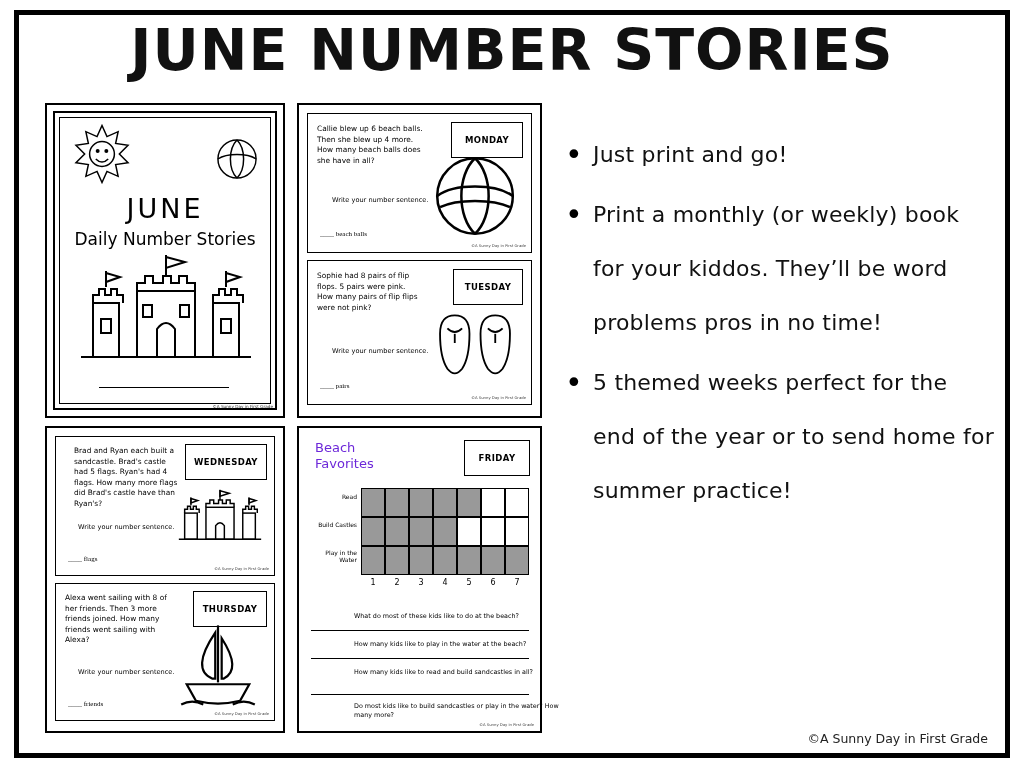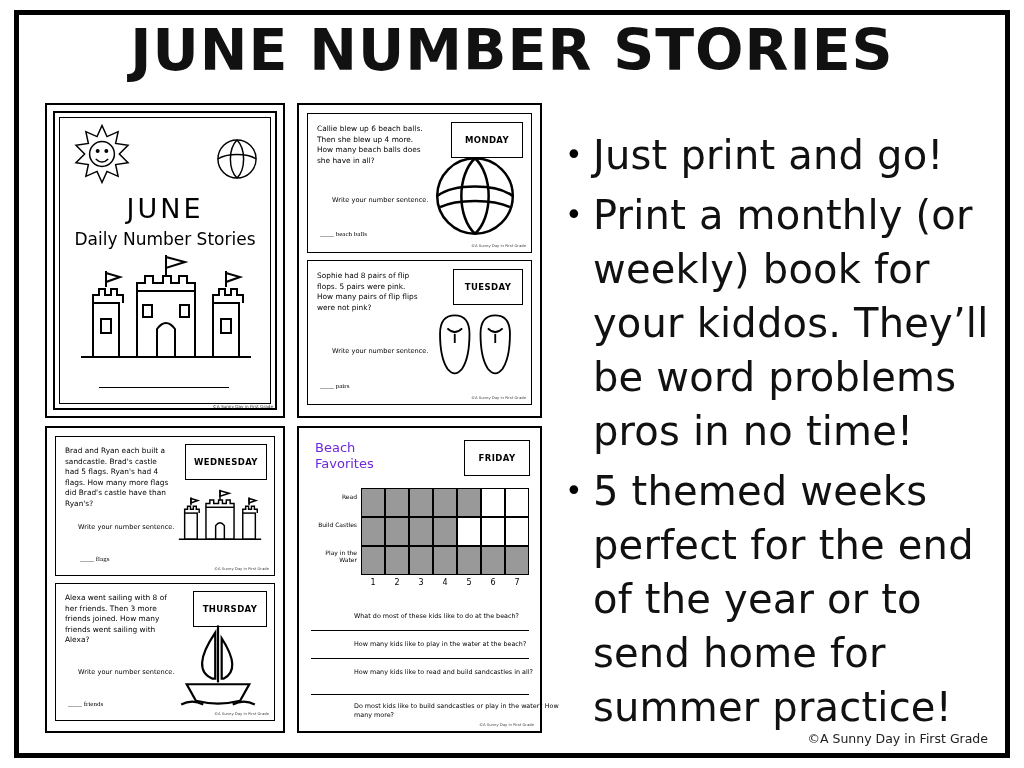--- a/index.html
+++ b/index.html
@@ -250,21 +250,21 @@
   .dot {
     flex: 0 0 auto;
     width: 28px;
     font-size: 30px;
     line-height: 54px;
     text-align: left;
     color: #000;
   }
   .btext {
     font-family: "DejaVu Sans", sans-serif;
-    font-size: 40px;
+    font-size: 22px;
     line-height: 54px;
     color: #111;
     letter-spacing: 0.2px;
   }
   .footer {
     position: absolute;
     right: 36px;
     bottom: 22px;
     font-family: "DejaVu Sans", sans-serif;
     font-size: 12.5px;
@@ -369,23 +369,23 @@
           </g>
         </svg>
         <div class="credit" style="right:5px; bottom:4px;">©A Sunny Day in First Grade</div>
       </div>
     </div>
 
     <div class="sheet left-bottom">
 
       <div class="pcard" style="left:8px; top:8px; width:220px; height:140px;">
         <div class="daybox" style="right:7px; top:7px; width:82px;">WEDNESDAY</div>
-        <div class="ptext" style="left:9px; top:9px; width:104px;">Brad and Ryan each built a sandcastle.  Brad's castle had 5 flags.  Ryan's had 4 flags.  How many more flags did Brad's castle have than Ryan's?</div>
+        <div class="ptext" style="left:18px; top:9px; width:104px;">Brad and Ryan each built a sandcastle.  Brad's castle had 5 flags.  Ryan's had 4 flags.  How many more flags did Brad's castle have than Ryan's?</div>
         <div class="pwrite" style="left:22px; top:86px;">Write your number sentence.</div>
-        <div class="panswer" style="left:12px; bottom:12px;margin-left:12px;">____ flags</div>
+        <div class="panswer" style="left:12px; bottom:12px;">____ flags</div>
         <svg style="position:absolute; right:8px; top:40px; width:92px; height:78px;" viewBox="0 0 190 112">
           <g fill="none" stroke="#000" stroke-width="3">
             <path d="M10 104 L180 104"></path>
             <rect x="22" y="50" width="26" height="54"></rect>
             <rect x="142" y="50" width="26" height="54"></rect>
             <rect x="66" y="38" width="58" height="66"></rect>
             <path d="M22 50 l0 -8 l6 0 l0 -6 l6 0 l0 6 l6 0 l0 -6 l6 0 l0 6 l6 0 l0 8"></path>
             <path d="M142 50 l0 -8 l6 0 l0 -6 l6 0 l0 6 l6 0 l0 -6 l6 0 l0 6 l6 0 l0 8"></path>
             <path d="M66 38 l0 -8 l8 0 l0 -7 l8 0 l0 7 l10 0 l0 -7 l8 0 l0 7 l8 0 l0 -7 l8 0 l0 7 l8 0 l0 8"></path>
             <path d="M86 104 l0 -28 q9 -12 18 0 l0 28"></path>

